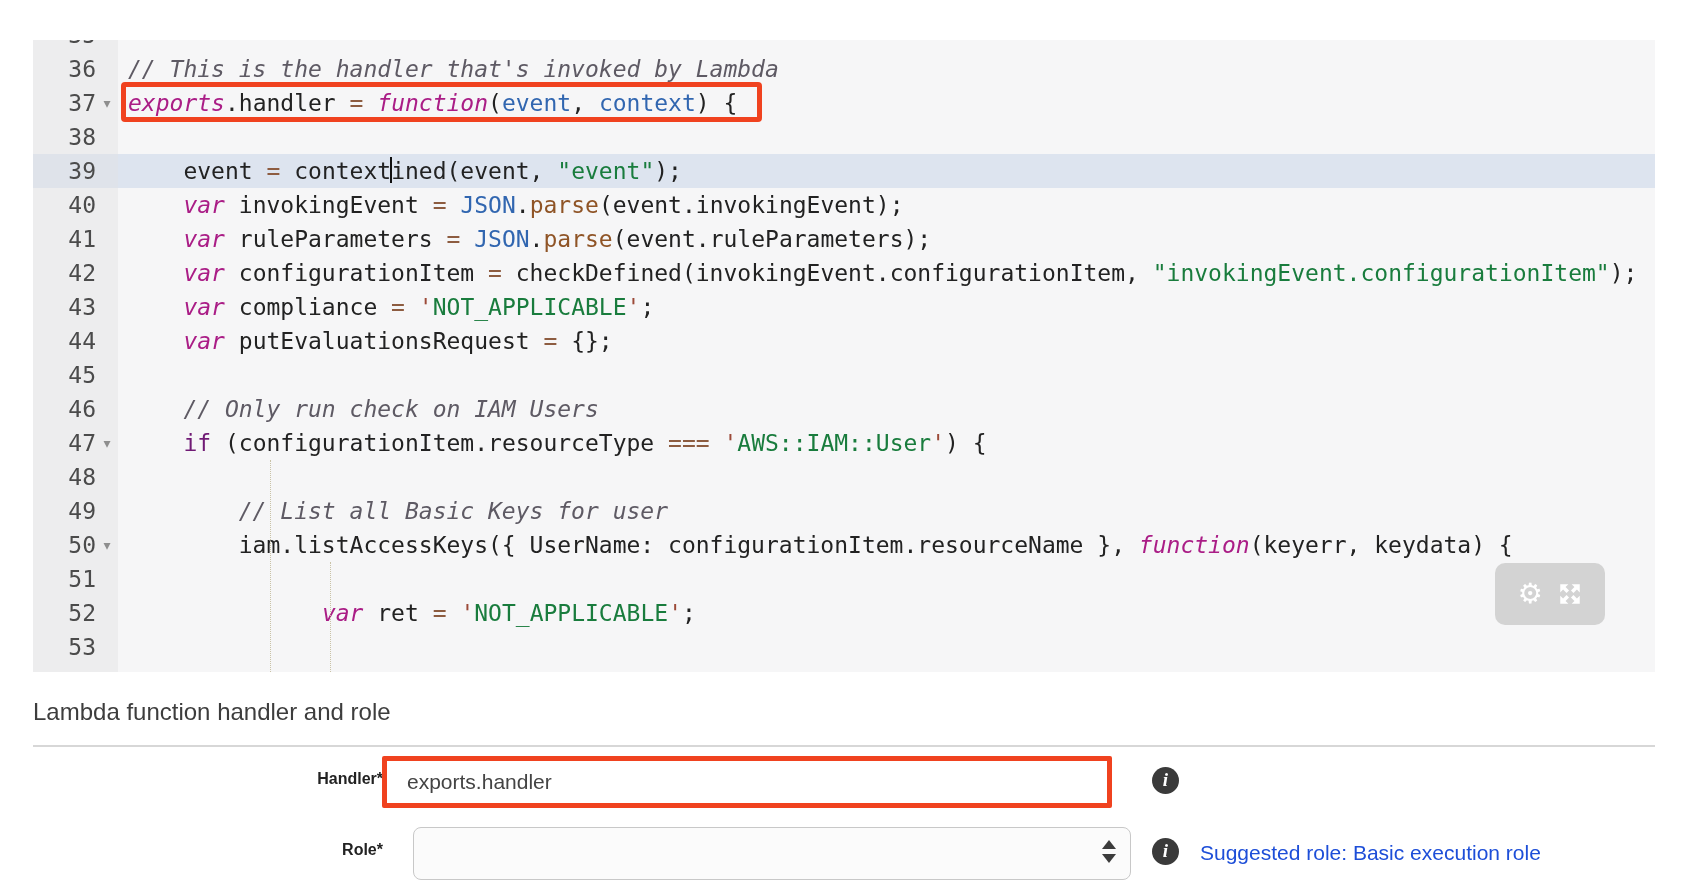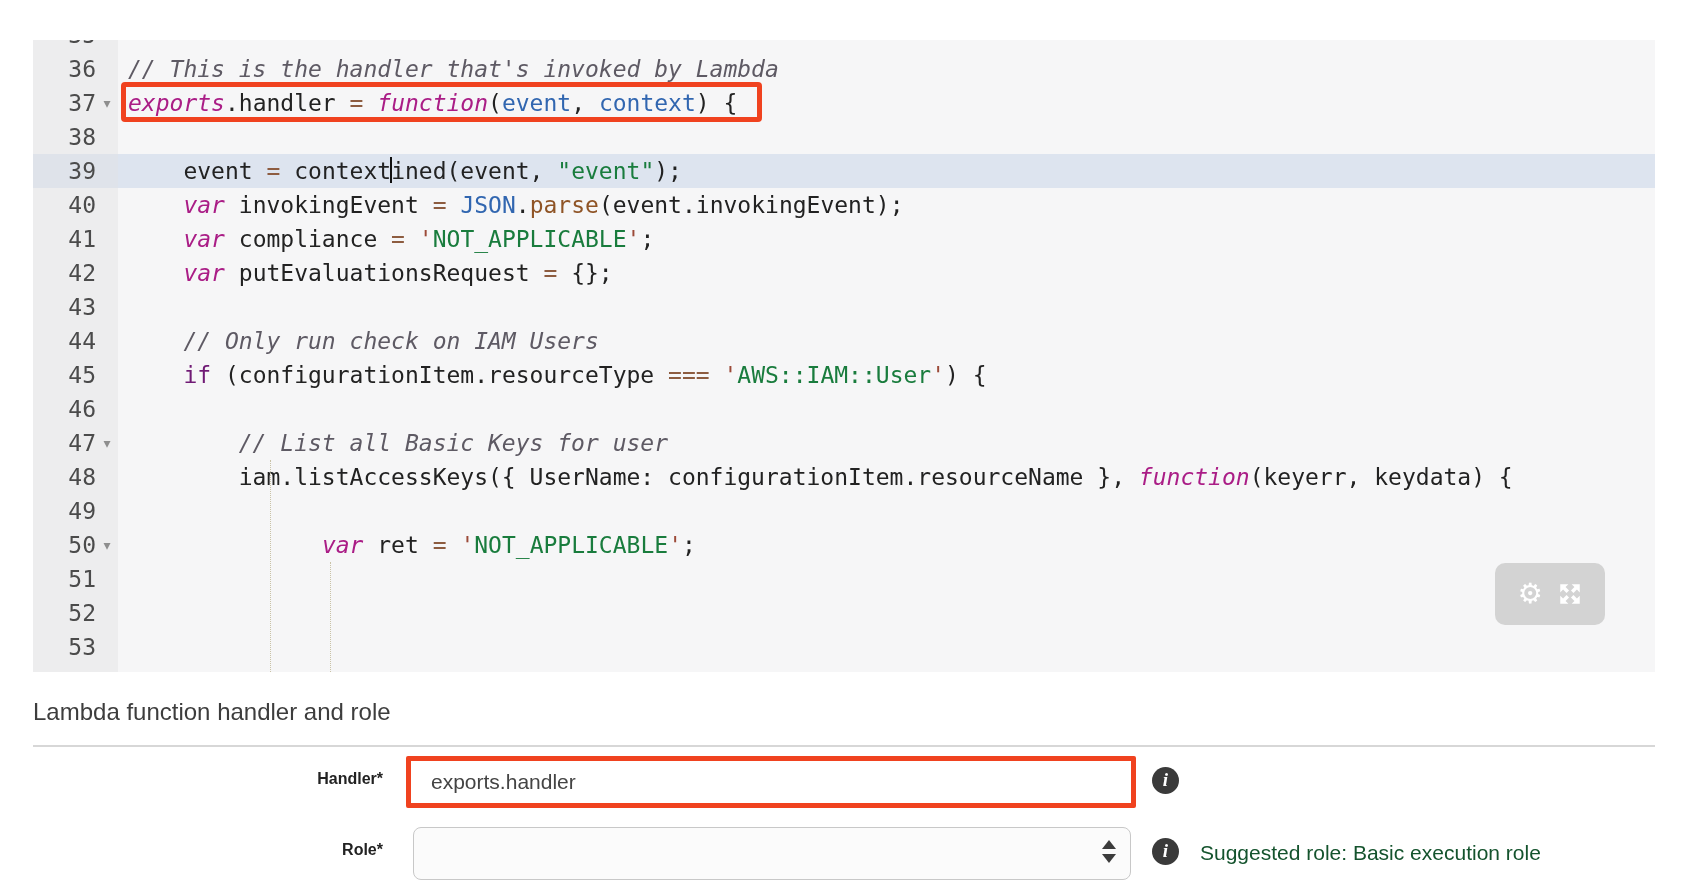--- a/index.html
+++ b/index.html
@@ -75,21 +75,21 @@
     position:absolute; left:33px; top:705px; width:1622px; height:2px; background:#d7d7d7;
   }
   .form-label {
     position:absolute; left:150px; width:233px; text-align:right;
     font-size:16px; font-weight:bold; color:#222;
   }
   #handler-label { top:730px; }
   #role-label { top:801px; }
 
   #handler-input {
-    position:absolute; left:406px; top:716px; width:730px; height:52px;
+    position:absolute; left:382px; top:716px; width:730px; height:52px;
     border:5px solid #f0421f; border-radius:2px; background:#ffffff;
     font-family:"Liberation Sans", sans-serif; font-size:21px; color:#444;
     padding-left:20px; outline:none;
   }
 
   .info-icon {
     position:absolute; width:27px; height:27px; border-radius:50%;
     background:#3a3a3a; color:#fff; text-align:center;
     font-family:"Liberation Serif", serif; font-weight:bold; font-style:italic;
     font-size:19px; line-height:26px; cursor:pointer;
@@ -109,21 +109,21 @@
   #role-spinner .tri-up {
     width:0; height:0; border-left:7px solid transparent; border-right:7px solid transparent;
     border-bottom:9px solid #3c3c3c;
   }
   #role-spinner .tri-down {
     width:0; height:0; border-left:7px solid transparent; border-right:7px solid transparent;
     border-top:9px solid #3c3c3c;
   }
 
   #suggested-role {
-    position:absolute; left:1200px; top:801px; font-size:21px; color:#14532d;
+    position:absolute; left:1200px; top:801px; font-size:21px; color:#1d4ed8;
   }
   #help-text {
     position:absolute; left:414px; top:856px; font-size:19px; color:#8d8d8d;
   }
   #help-text a { color:#1c7cd6; text-decoration:none; cursor:pointer; }
 </style>
 </head>
 <body>
 
 <div id="screen">
@@ -154,20 +154,22 @@
         </div>
     </div>
     <div id="code">
       <div class="c-inner" id="code-rows">
           <div class="c-row"></div>
           <div class="c-row"><span class="tok-comment">// This is the handler that's invoked by Lambda</span></div>
           <div class="c-row"><span class="tok-keyword">exports</span><span class="tok-plain">.handler </span><span class="tok-op">=</span><span class="tok-plain"> </span><span class="tok-keyword">function</span><span class="tok-plain">(</span><span class="tok-builtin">event</span><span class="tok-plain">, </span><span class="tok-builtin">context</span><span class="tok-plain">) {</span></div>
           <div class="c-row"></div>
           <div class="c-row active"><span class="tok-plain">    event </span><span class="tok-op">=</span><span class="tok-plain"> context</span><span class="text-cursor"></span><span class="tok-plain">ined(event, </span><span class="tok-string">"event"</span><span class="tok-plain">);</span></div>
           <div class="c-row"><span class="tok-plain">    </span><span class="tok-keyword">var</span><span class="tok-plain"> invokingEvent </span><span class="tok-op">=</span><span class="tok-plain"> </span><span class="tok-builtin">JSON</span><span class="tok-plain">.</span><span class="tok-support">parse</span><span class="tok-plain">(event.invokingEvent);</span></div>
+          <div class="c-row"><span class="tok-plain">    </span><span class="tok-keyword">var</span><span class="tok-plain"> ruleParameters </span><span class="tok-op">=</span><span class="tok-plain"> </span><span class="tok-builtin">JSON</span><span class="tok-plain">.</span><span class="tok-support">parse</span><span class="tok-plain">(event.ruleParameters);</span></div>
+          <div class="c-row"><span class="tok-plain">    </span><span class="tok-keyword">var</span><span class="tok-plain"> configurationItem </span><span class="tok-op">=</span><span class="tok-plain"> checkDefined(invokingEvent.configurationItem, </span><span class="tok-string">"invokingEvent.configurationItem"</span><span class="tok-plain">);</span></div>
           <div class="c-row"><span class="tok-plain">    </span><span class="tok-keyword">var</span><span class="tok-plain"> compliance </span><span class="tok-op">=</span><span class="tok-plain"> </span><span class="tok-quote">'</span><span class="tok-string">NOT_APPLICABLE</span><span class="tok-quote">'</span><span class="tok-plain">;</span></div>
           <div class="c-row"><span class="tok-plain">    </span><span class="tok-keyword">var</span><span class="tok-plain"> putEvaluationsRequest </span><span class="tok-op">=</span><span class="tok-plain"> {};</span></div>
           <div class="c-row"></div>
           <div class="c-row"><span class="tok-comment">    // Only run check on IAM Users</span></div>
           <div class="c-row"><span class="tok-plain">    </span><span class="tok-control">if</span><span class="tok-plain"> (configurationItem.resourceType </span><span class="tok-op">===</span><span class="tok-plain"> </span><span class="tok-quote">'</span><span class="tok-string">AWS::IAM::User</span><span class="tok-quote">'</span><span class="tok-plain">) {</span></div>
           <div class="c-row"></div>
           <div class="c-row"><span class="tok-comment">        // List all Basic Keys for user</span></div>
           <div class="c-row"><span class="tok-plain">        iam.listAccessKeys({ UserName: configurationItem.resourceName }, </span><span class="tok-keyword">function</span><span class="tok-plain">(keyerr, keydata) {</span></div>
           <div class="c-row"></div>
           <div class="c-row"><span class="tok-plain">              </span><span class="tok-keyword">var</span><span class="tok-plain"> ret </span><span class="tok-op">=</span><span class="tok-plain"> </span><span class="tok-quote">'</span><span class="tok-string">NOT_APPLICABLE</span><span class="tok-quote">'</span><span class="tok-plain">;</span></div>

